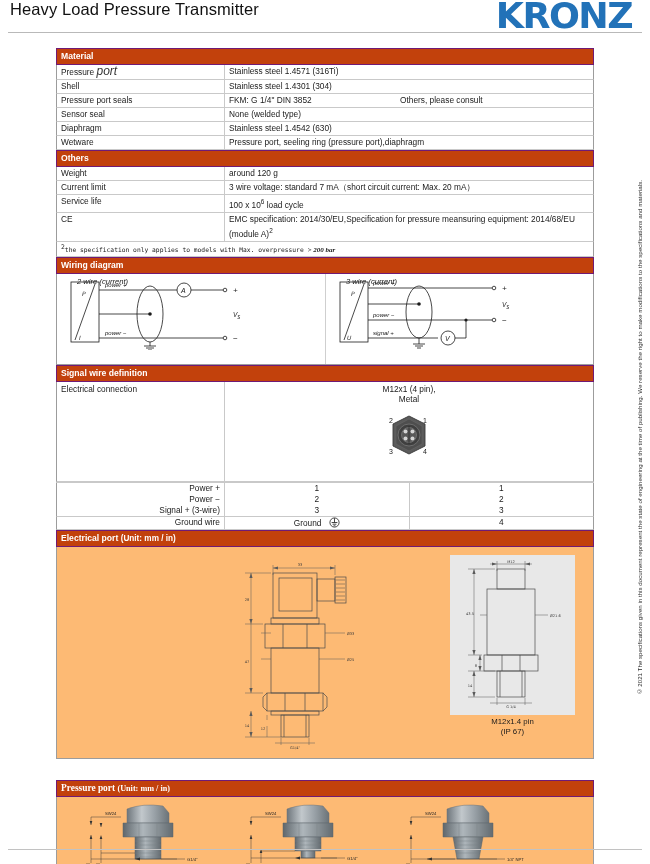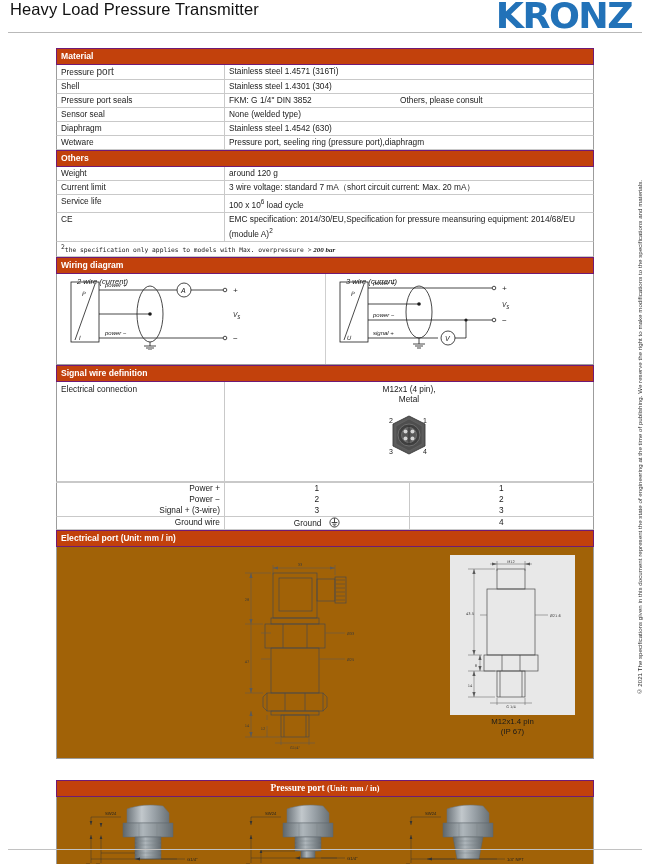--- a/index.html
+++ b/index.html
@@ -28,29 +28,29 @@
   }
 
   
   .sheet{position:absolute;left:56px;top:48px;width:538px;}
   .band{
     background:#c2410c;color:#fff;font-size:8.6px;font-weight:bold;
     padding:2px 4px;line-height:11px;border:1px solid #701a75;
     box-sizing:border-box;
   }
   .band .unit{font-weight:bold;font-size:8.2px;}
-  .band.serif{font-family:"Liberation Serif", serif;font-size:9.4px;text-align:center;}
+  .band.serif{font-family:"Liberation Serif", serif;font-size:9.4px;}
   .row{display:flex;border-left:1px solid #9c9c9c;border-right:1px solid #9c9c9c;
        border-bottom:1px solid #c9c9c9;box-sizing:border-box;background:#fff;}
   .row .c1{width:168px;flex:0 0 168px;padding:1px 4px;font-size:8.3px;line-height:11px;
            border-right:1px solid #c9c9c9;box-sizing:border-box;}
   .row .c2{flex:1;padding:1px 4px;font-size:8.3px;line-height:11px;box-sizing:border-box;}
   .row .c2 .spaced{display:inline-block;margin-left:86px;}
   .sup{font-size:6.4px;vertical-align:super;}
-  .tiny-gray{color:#333;font-size:10px;}
+  .tiny-gray{color:#333;font-size:12px;font-style:italic;}
   .footnote{
     border-left:1px solid #9c9c9c;border-right:1px solid #9c9c9c;
     border-bottom:1px solid #c9c9c9;
     font-family:"DejaVu Sans Mono", monospace;font-size:6.3px;
     padding:1px 4px;line-height:9px;box-sizing:border-box;background:#fff;
   }
   .footnote b{font-family:"Liberation Serif", serif;font-style:italic;font-weight:bold;font-size:7px;text-align:right;}
 
   
   .wire-wrap{display:flex;border-left:1px solid #9c9c9c;border-right:1px solid #9c9c9c;
@@ -71,21 +71,21 @@
           box-sizing:border-box;background:#fff;}
   .pinrow.last{border-bottom:1px solid #c9c9c9;}
   .pinrow .k{width:168px;flex:0 0 168px;border-right:1px solid #c9c9c9;
              font-size:8.3px;padding:0 4px;text-align:right;line-height:11px;box-sizing:border-box;}
   .pinrow .v{flex:1;text-align:center;font-size:8.3px;line-height:11px;box-sizing:border-box;}
   .pinrow .v.mid{border-right:1px solid #c9c9c9;}
   .pin-block{border-top:1px solid #c9c9c9;}
 
   
   .panel{border-left:1px solid #9c9c9c;border-right:1px solid #9c9c9c;
-         border-bottom:1px solid #9c9c9c;background:#a16207;position:relative;box-sizing:border-box;}
+         border-bottom:1px solid #9c9c9c;background:#fdba74;position:relative;box-sizing:border-box;}
   .epanel{height:212px;}
   .ppanel{height:108px;}
   .cap{position:absolute;text-align:center;font-size:7.8px;line-height:10px;}
 
   
   svg{display:block;}
   .dim{font-family:"DejaVu Sans", sans-serif;font-size:3.6px;fill:#3a3a3a;}
   .dimb{font-family:"DejaVu Sans", sans-serif;font-size:3.9px;fill:#2e2e2e;}
 
   

